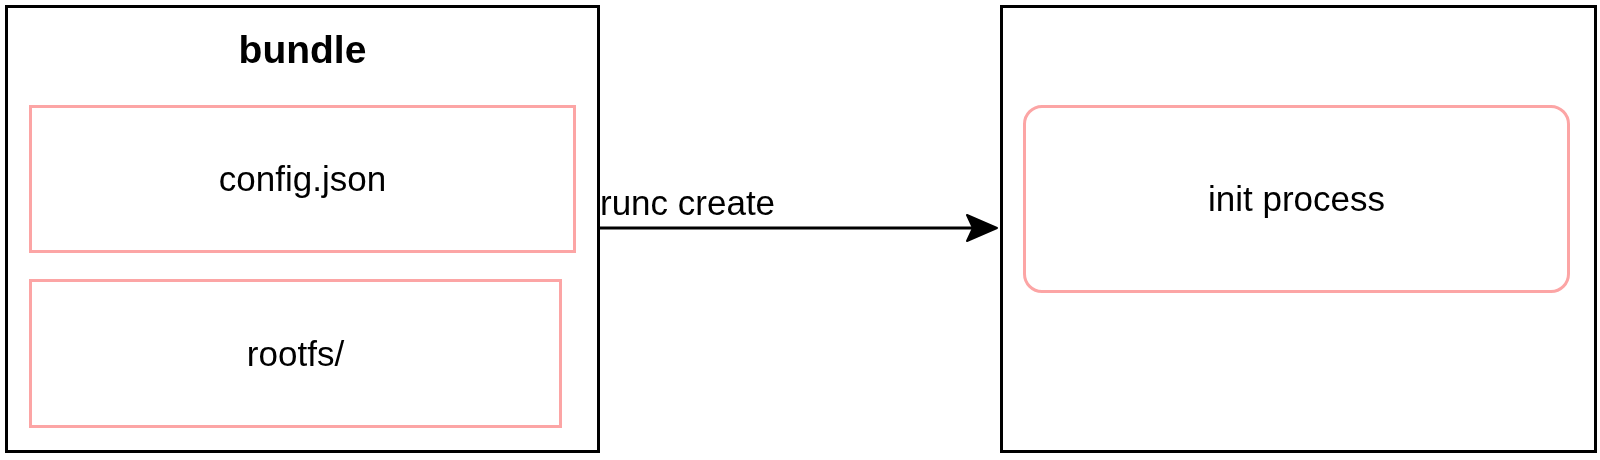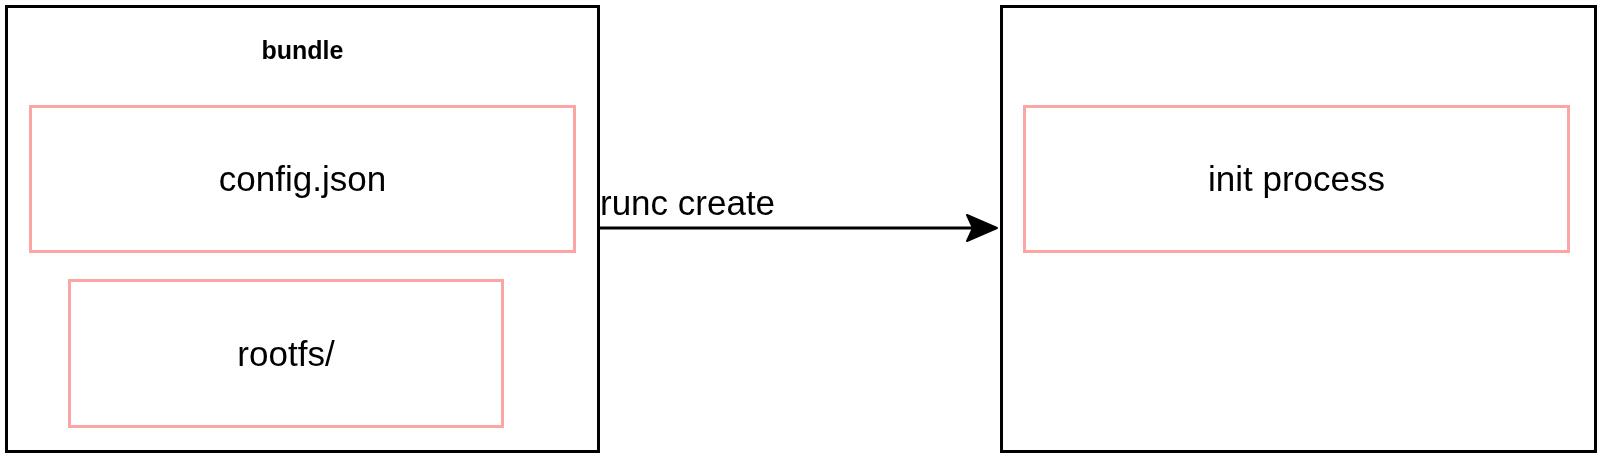--- a/index.html
+++ b/index.html
@@ -32,37 +32,37 @@
     left: 1000px;
     width: 597px;
   }
   .group-title {
     position: absolute;
     top: 22px;
     left: 0;
     right: 0;
     text-align: center;
     font-weight: bold;
-    font-size: 25px;
+    font-size: 39px;
     line-height: 40px;
   }
   .node {
     position: absolute;
     border: 3px solid #fca5a5;
     background: #ffffff;
     box-sizing: border-box;
     display: flex;
     align-items: center;
     justify-content: center;
     font-size: 35px;
     text-align: center;
   }
   .node.config  { left: 21px; top: 97px;  width: 547px; height: 148px; }
-  .node.rootfs  { left: 21px; top: 271px; width: 436px; height: 149px; margin-left: 39px; }
-  .node.initp   { left: 20px; top: 97px;  width: 547px; height: 148px; }
+  .node.rootfs  { left: 21px; top: 271px; width: 533px; height: 149px; }
+  .node.initp   { left: 20px; top: 97px;  width: 547px; height: 188px; border-radius: 19px; }
   .arrow-svg {
     position: absolute;
     left: 600px;
     top: 204px;
     width: 400px;
     height: 48px;
   }
   .arrow-label {
     position: absolute;
     left: 600px;

